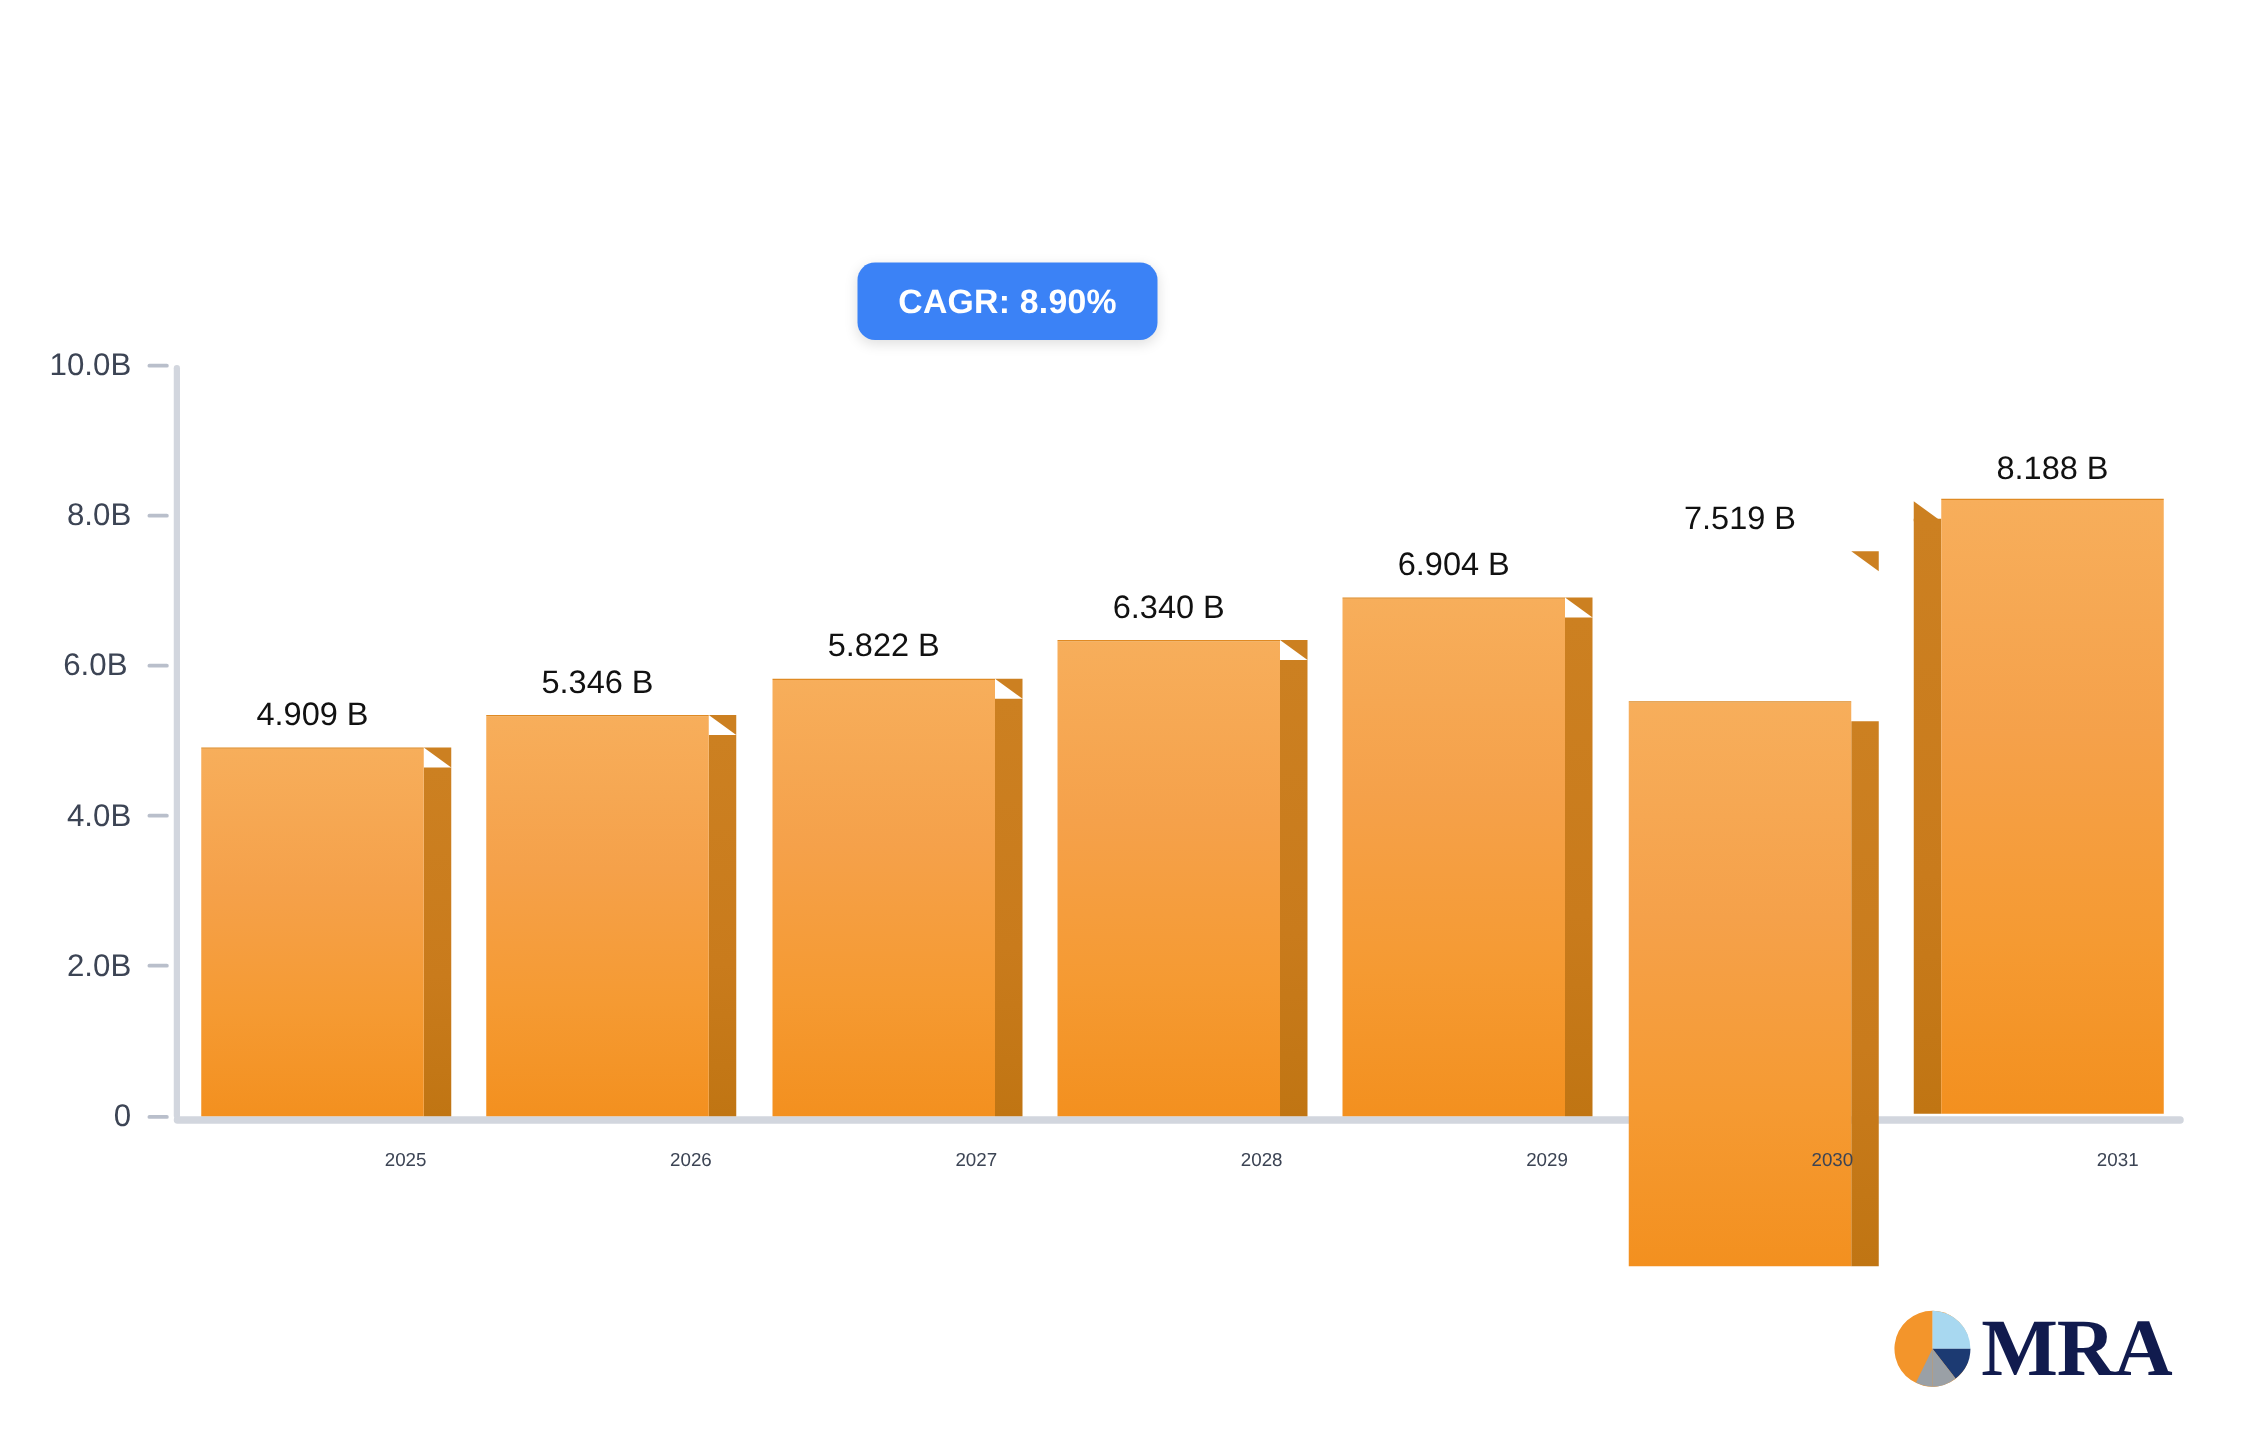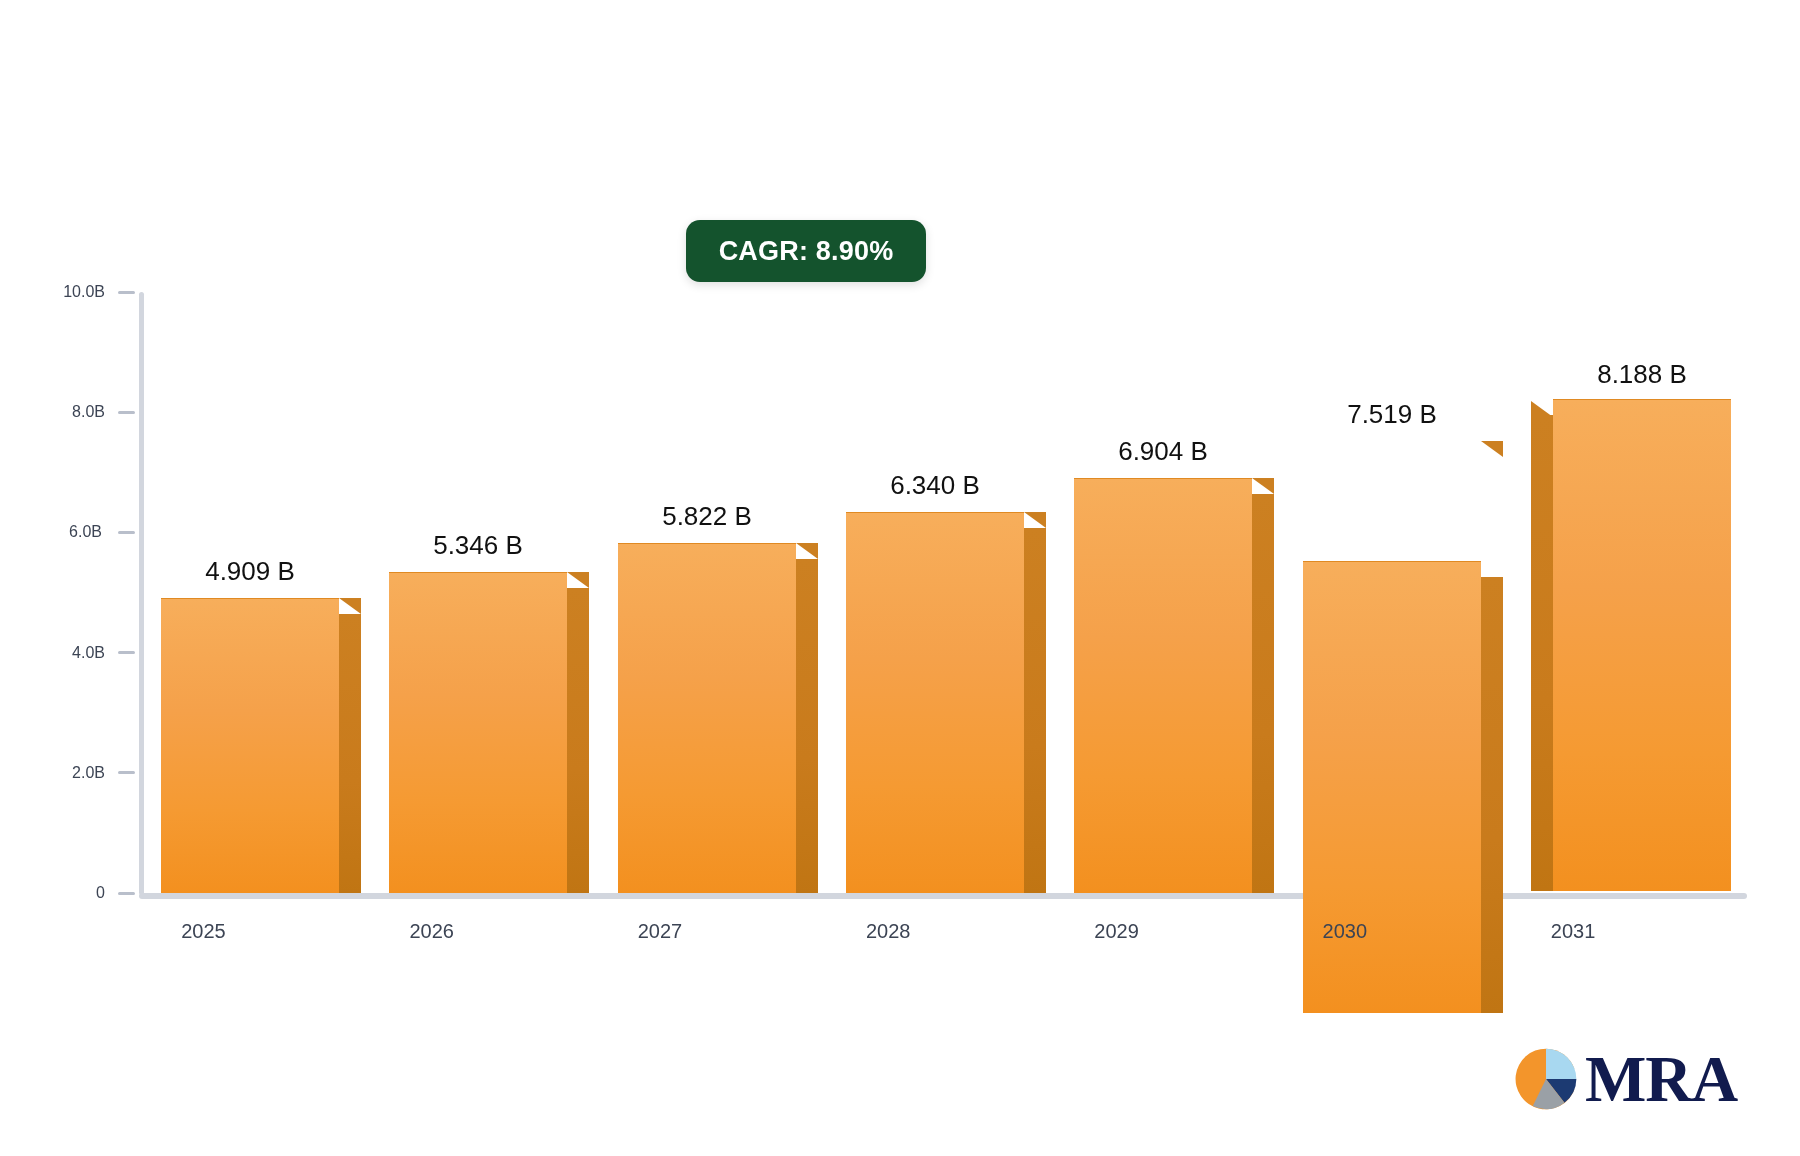--- a/index.html
+++ b/index.html
@@ -35,23 +35,23 @@
     text-align: center;
     font-size: 27px;
     font-weight: normal;
     color: #3c4454;
     white-space: nowrap;
   }
 
   
   #cagr-badge {
     position: absolute;
-    left: 686px; top: 220px;
+    left: 686px; top: 210px;
     width: 240px; height: 62px;
-    background: #14532d;
+    background: #3b82f6;
     border-radius: 14px;
     display: flex;
     align-items: center;
     justify-content: center;
     box-shadow: 0 3px 10px rgba(0,0,0,0.13);
   }
   #cagr-badge span {
     font-size: 27px;
     font-weight: bold;
     color: #ffffff;
@@ -83,21 +83,21 @@
     position: absolute;
     left: 0;
     width: 135px;
     display: flex;
     align-items: center;
     justify-content: flex-end;
     gap: 13px;
     height: 24px;
   }
   .ytick-row .lbl {
-    font-size: 16px;
+    font-size: 25px;
     color: #3c4454;
     line-height: 24px;
     white-space: nowrap;
   }
   .ytick-row .dash {
     display: block;
     width: 17px; height: 3px;
     background: #b9bfcb;
     border-radius: 2px;
   }
@@ -143,22 +143,22 @@
     left: 50%;
     transform: translateX(-50%);
     font-size: 26px;
     color: #111111;
     white-space: nowrap;
   }
 
   .xtick-label {
     position: absolute;
     top: 920px;
-    text-align: left;
-    font-size: 20px;
+    text-align: right;
+    font-size: 15px;
     color: #3c4454;
     white-space: nowrap;
   }
 
   
   #logo {
     position: absolute;
     left: 1513px; top: 1040px;
     width: 230px; height: 78px;
     display: flex;

